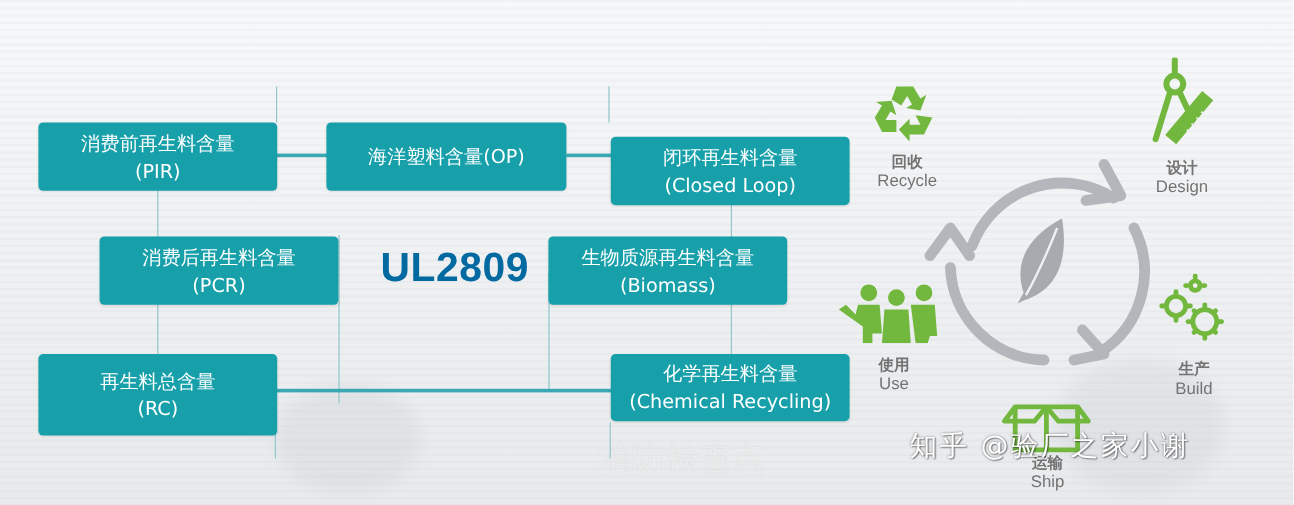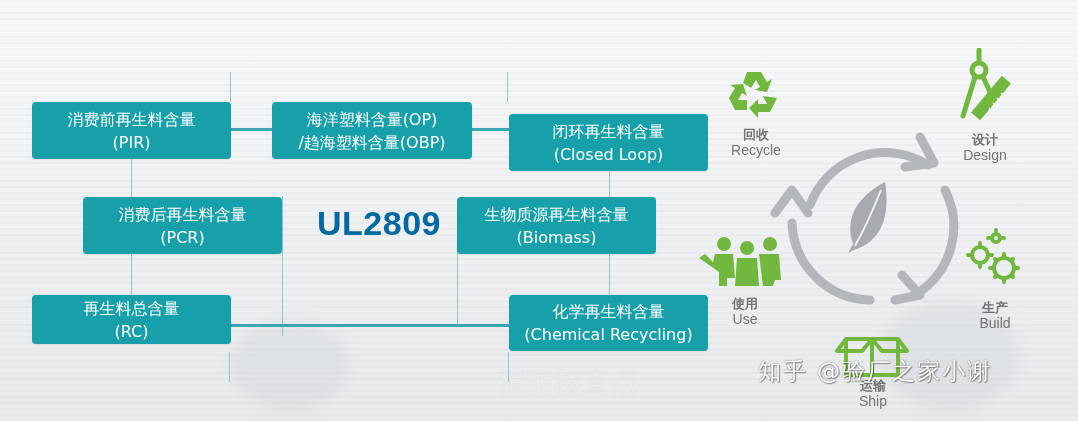--- a/index.html
+++ b/index.html
@@ -76,36 +76,35 @@
 <div class="line" style="left:230px;top:324px;width:282px;height:3px;"></div>
 <div class="line thin" style="left:229px;top:352px;width:1px;height:30px;"></div>
 <div class="line thin" style="left:508px;top:352px;width:1px;height:30px;"></div>
 
 <div class="box" style="left:32px;top:102px;width:199px;height:57px;text-align:right;">
   <span>消费前再生料含量</span>
   <span>(PIR)</span>
 </div>
 <div class="box" style="left:272px;top:102px;width:200px;height:57px;">
   <span>海洋塑料含量(OP)</span>
-  <span>/趋海塑料含量(OBP)</span>
 </div>
 <div class="box" style="left:509px;top:114px;width:199px;height:57px;">
   <span>闭环再生料含量</span>
   <span>(Closed Loop)</span>
 </div>
 <div class="box" style="left:83px;top:197px;width:199px;height:57px;">
   <span>消费后再生料含量</span>
   <span>(PCR)</span>
 </div>
 <div class="ul-title">UL2809</div>
 <div class="box" style="left:457px;top:197px;width:199px;height:57px;align-items:center;">
   <span>生物质源再生料含量</span>
   <span>(Biomass)</span>
 </div>
-<div class="box" style="left:32px;top:295px;width:199px;height:49px;">
+<div class="box" style="left:32px;top:295px;width:199px;height:68px;">
   <span>再生料总含量</span>
   <span>(RC)</span>
 </div>
 <div class="box" style="left:509px;top:295px;width:199px;height:56px;">
   <span>化学再生料含量</span>
   <span>(Chemical Recycling)</span>
 </div>
 
 <div class="faint-mark">消防检查点</div>
 

